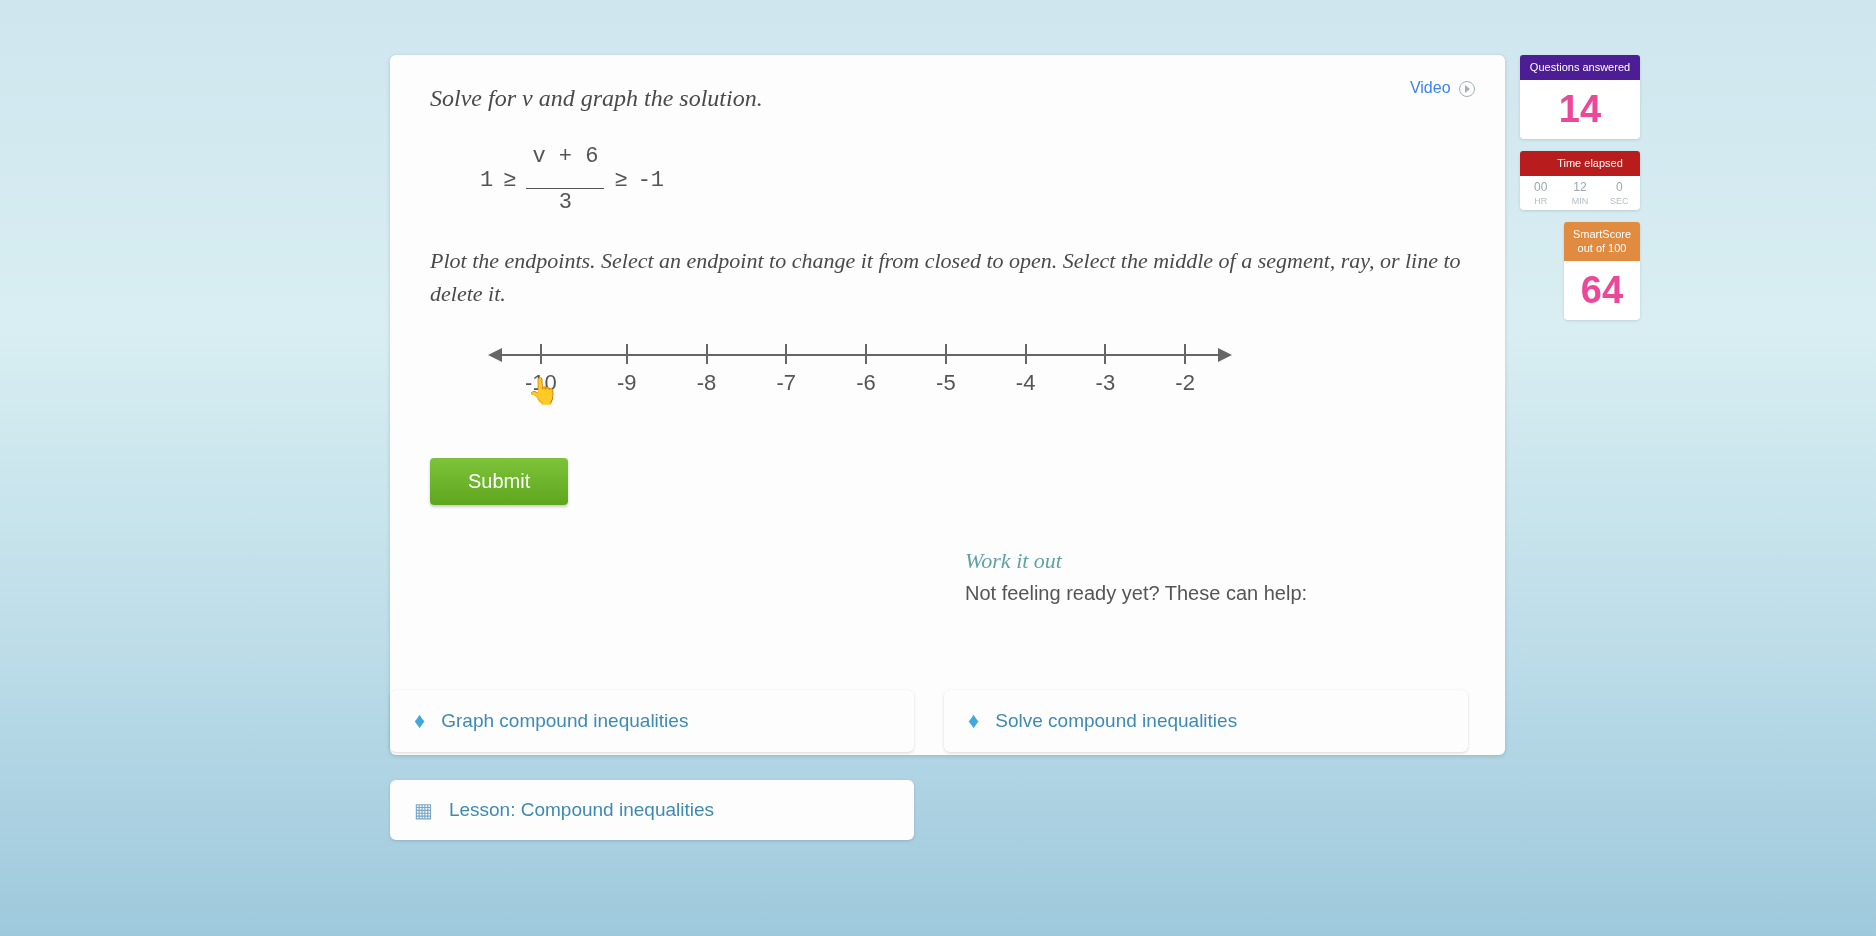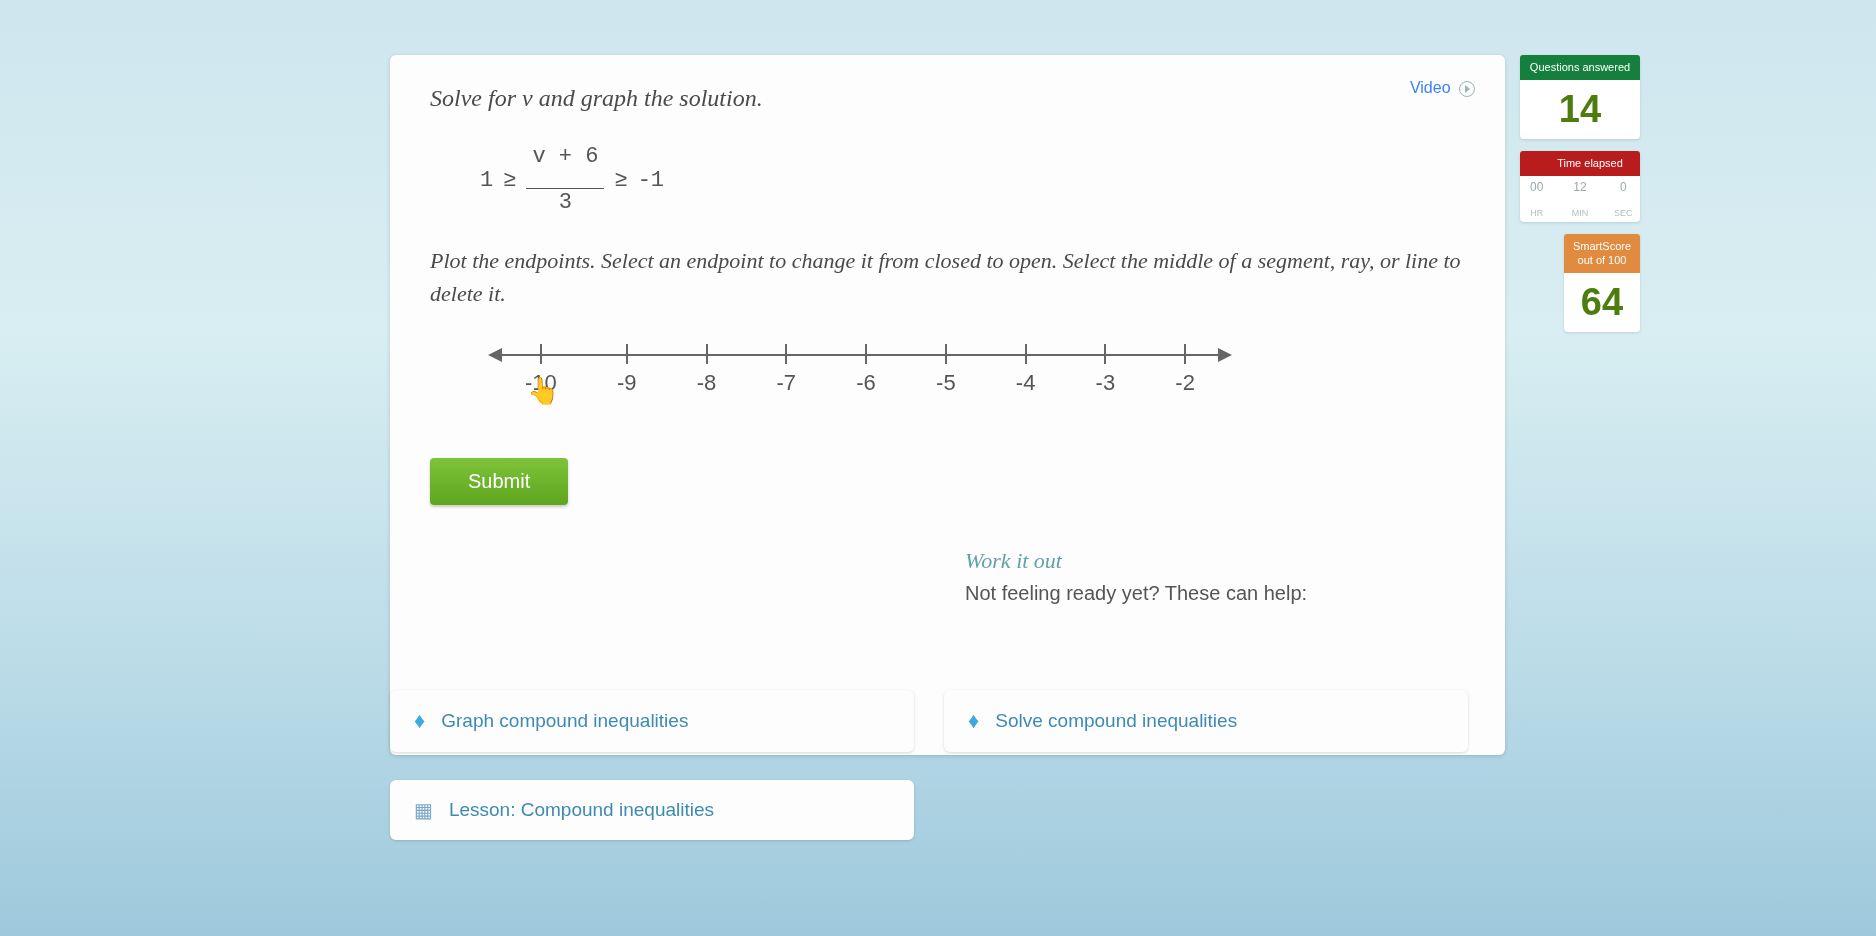--- a/index.html
+++ b/index.html
@@ -53,25 +53,25 @@
   .pill.half { flex:0 0 47%; }
   .diamond-icon { font-size:22px; color:#3da9e0; }
   .book-icon { font-size:20px; color:#7aa7c9; }
   .pill-label { color:#3d8ab3; font-size:19px; }
   .sidebar {
     position:absolute; left:1520px; top:55px; width:120px;
     display:flex; flex-direction:column; align-items:stretch; gap:12px;
   }
   .side-box { background:#fff; border-radius:4px; text-align:center; padding:10px 6px; box-shadow:0 1px 3px rgba(0,0,0,.12); }
   .side-header { font-size:11px; color:#fff; padding:6px 4px; border-radius:3px 3px 0 0; line-height:1.2;}
-  .q-header { background:#15803d; }
+  .q-header { background:#4c1d95; }
   .t-header { background:#b91c1c;padding-left:24px; }
   .s-header { background:#e08b3f; }
-  .side-value { font-size:38px; font-weight:bold; color:#4d7c0f; padding:8px 0; }
-  .time-grid { display:grid; grid-template-columns:1fr 1fr 1fr; font-size:12px; color:#9aa7ad; padding:4px 2px; gap:14px;}
+  .side-value { font-size:38px; font-weight:bold; color:#ec4899; padding:8px 0; }
+  .time-grid { display:grid; grid-template-columns:1fr 1fr 1fr; font-size:12px; color:#9aa7ad; padding:4px 2px; gap:2px;}
   .time-grid .u { font-size:9px; color:#b3bec3; }
   .cursor { position:absolute; left:527px; top:376px; font-size:26px; pointer-events:none; z-index:50;}
 </style>
 </head>
 <body>
 
 <div class="card">
   <a class="video-link">
     <span>Video</span>
     <span class="play-icon"></span>

